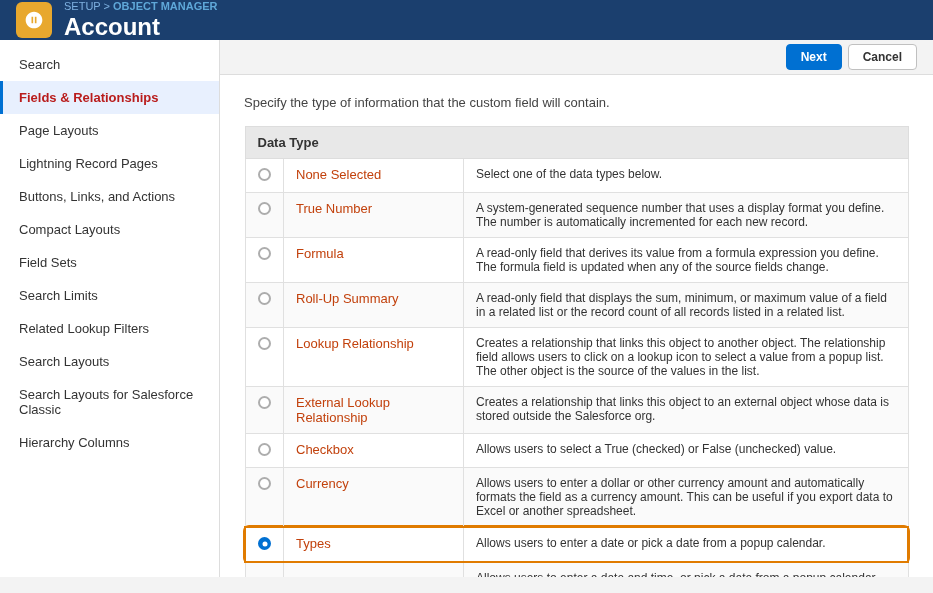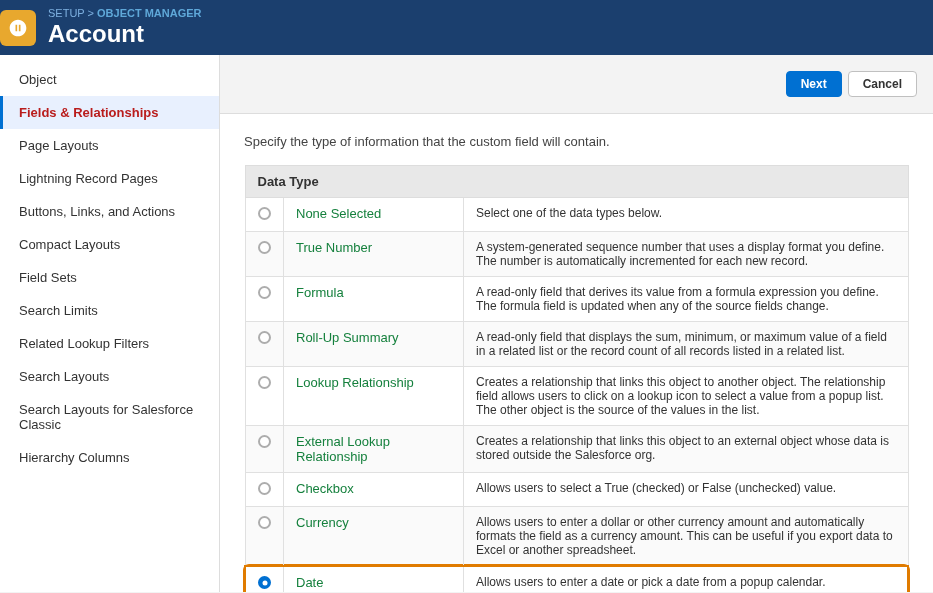--- a/index.html
+++ b/index.html
@@ -1,25 +1,25 @@
 <!DOCTYPE html>
 <html><head>
   <meta charset="utf-8">
   <style>
     * { box-sizing: border-box; margin: 0; padding: 0; }
     body { font-family: 'Salesforce Sans', Arial, sans-serif; font-size: 13px; color: #333; background: #f3f3f3; }
 
     
     .app-header {
       background: #1b3f6e;
-      padding: 10px 0;
+      padding: 10px 16px;
       display: flex;
       align-items: center;
       gap: 12px;
-      height: 55px;
+      height: 40px;
     }
     .app-header-icon {
       background: #e8a82e;
       width: 36px; height: 36px;
       border-radius: 6px;
       display: flex; align-items: center; justify-content: center;
     }
     .app-header-icon svg { fill: white; }
     .header-text .setup-breadcrumb { font-size: 11px; color: #7db0e0; }
     .header-text .setup-breadcrumb .current { color: #5fa8d9; font-weight: 600; }
@@ -62,21 +62,21 @@
       background: #fff;
       overflow-y: auto;
       display: flex;
       flex-direction: column;
     }
 
     
     .toolbar {
       display: flex;
       justify-content: flex-end;
-      padding: 16px 16px;
+      padding: 4px 16px;
       background: #f3f3f3;
       border-bottom: 1px solid #ddd;
       gap: 6px;
     }
     .btn {
       padding: 5px 14px;
       font-size: 12px;
       border-radius: 4px;
       cursor: pointer;
       font-weight: 600;
@@ -108,21 +108,21 @@
       padding: 8px 12px;
       border: 1px solid #e0e0e0;
       vertical-align: top;
       font-size: 12px;
     }
     .data-type-table tbody tr:nth-child(even) td { background: #fafafa; }
     .data-type-table tbody tr:nth-child(odd) td { background: #fff; }
 
     .radio-col { width: 26px; text-align: center; padding-top: 9px !important; }
     .type-name-col { width: 180px; }
-    .type-name { color: #15803d; font-weight: 500; font-size: 13px; }
+    .type-name { color: #c2410c; font-weight: 500; font-size: 13px; }
 
     
     .radio-btn {
       width: 13px; height: 13px;
       border-radius: 50%;
       border: 2px solid #adadad;
       display: inline-block;
       background: #fff;
       position: relative;
       cursor: pointer;
@@ -169,21 +169,21 @@
       <span> &gt; </span>
       <span class="current">OBJECT MANAGER</span>
     </div>
     <div class="page-title">Account</div>
   </div>
 </div>
 
 <div class="main-layout">
 
   <div class="sidebar">
-  <div class="sidebar-item plain">Object</div>
+  <div class="sidebar-item plain">Search</div>
       <div class="sidebar-item active">Fields &amp; Relationships</div>
       <div class="sidebar-item plain">Page Layouts</div>
       <div class="sidebar-item plain">Lightning Record Pages</div>
       <div class="sidebar-item plain">Buttons, Links, and Actions</div>
       <div class="sidebar-item plain">Compact Layouts</div>
       <div class="sidebar-item plain">Field Sets</div>
       <div class="sidebar-item plain">Search Limits</div>
       <div class="sidebar-item plain">Related Lookup Filters</div>
       <div class="sidebar-item plain">Search Layouts</div>
       <div class="sidebar-item plain">Search Layouts for Salesforce Classic</div>
@@ -242,21 +242,21 @@
               <td class="type-name-col"><span class="type-name">Checkbox</span></td>
               <td>Allows users to select a True (checked) or False (unchecked) value.</td>
             </tr>
             <tr>
               <td class="radio-col"><span class="radio-btn"></span></td>
               <td class="type-name-col"><span class="type-name">Currency</span></td>
               <td>Allows users to enter a dollar or other currency amount and automatically formats the field as a currency amount. This can be useful if you export data to Excel or another spreadsheet.</td>
             </tr>
             <tr class="highlighted-row">
               <td class="radio-col"><span class="radio-btn selected"></span></td>
-              <td class="type-name-col"><span class="type-name">Date</span></td>
+              <td class="type-name-col"><span class="type-name">Types</span></td>
               <td>Allows users to enter a date or pick a date from a popup calendar.</td>
             </tr>
             <tr>
               <td class="radio-col"></td>
               <td class="type-name-col"></td>
               <td>Allows users to enter a date and time, or pick a date from a popup calendar. When users click a date in the popup, that date and the current time are entered into the Date/Time field.</td>
             </tr>
           </tbody>
       </table>
     </div>

